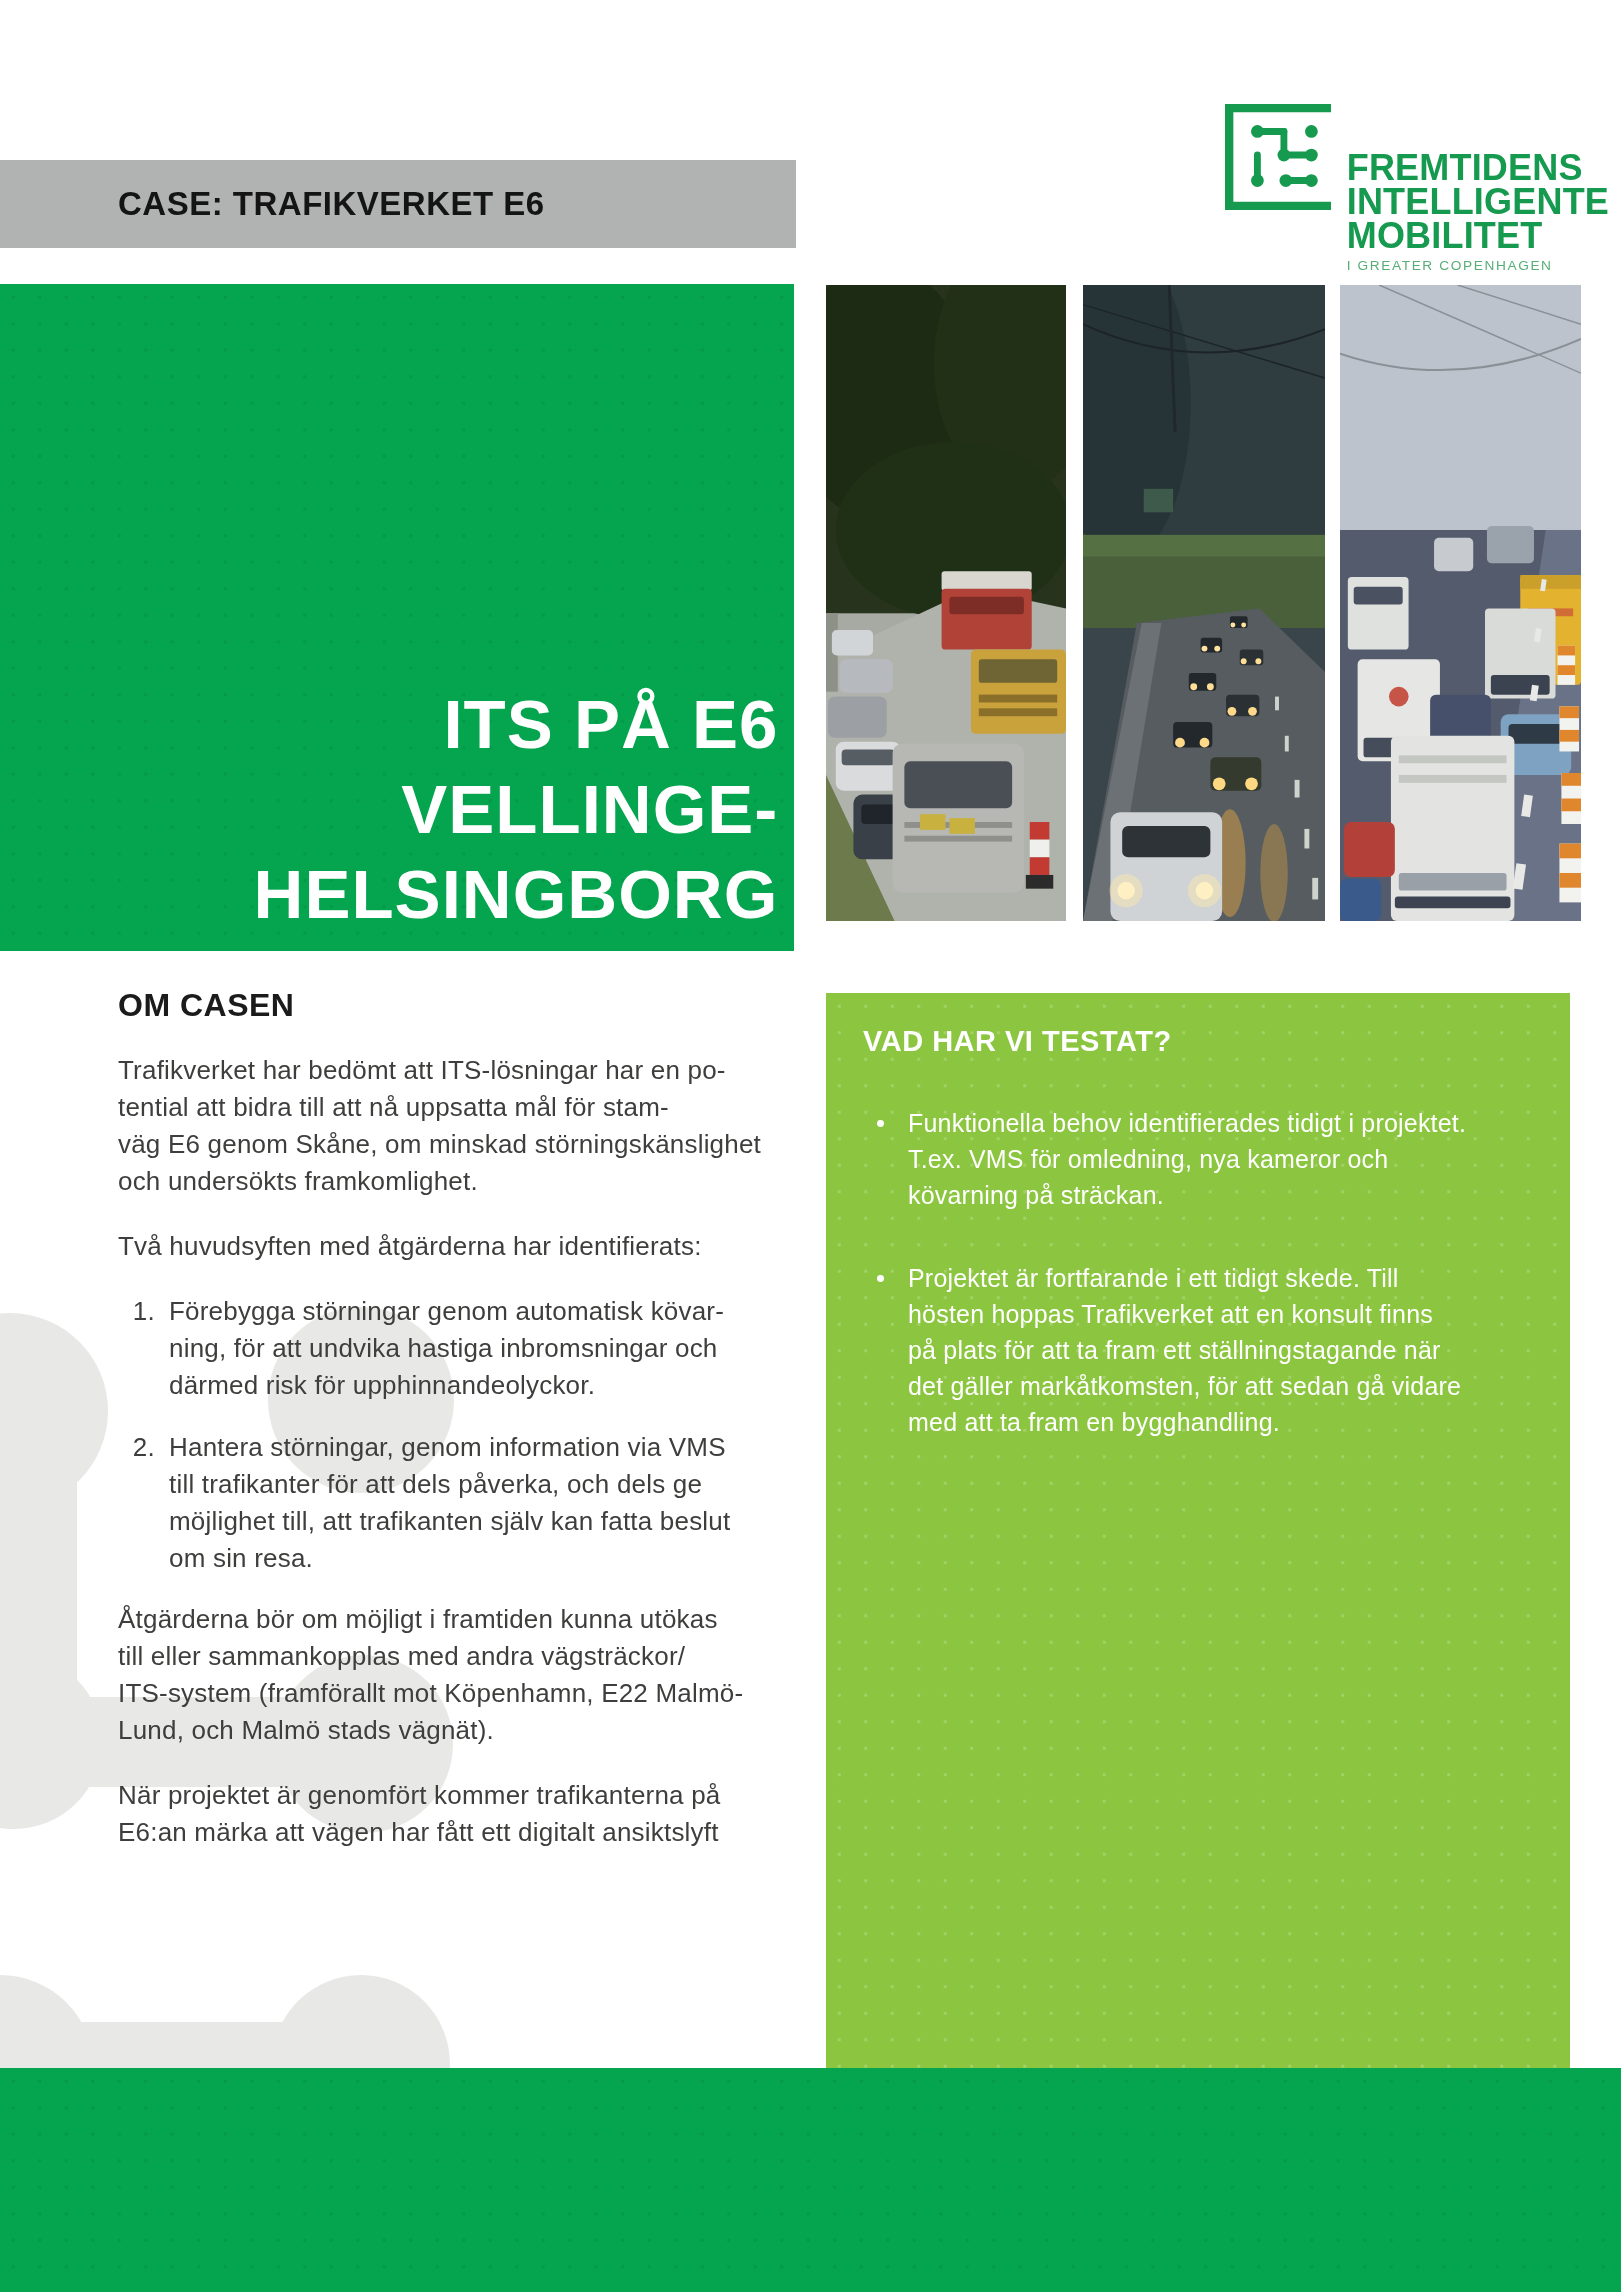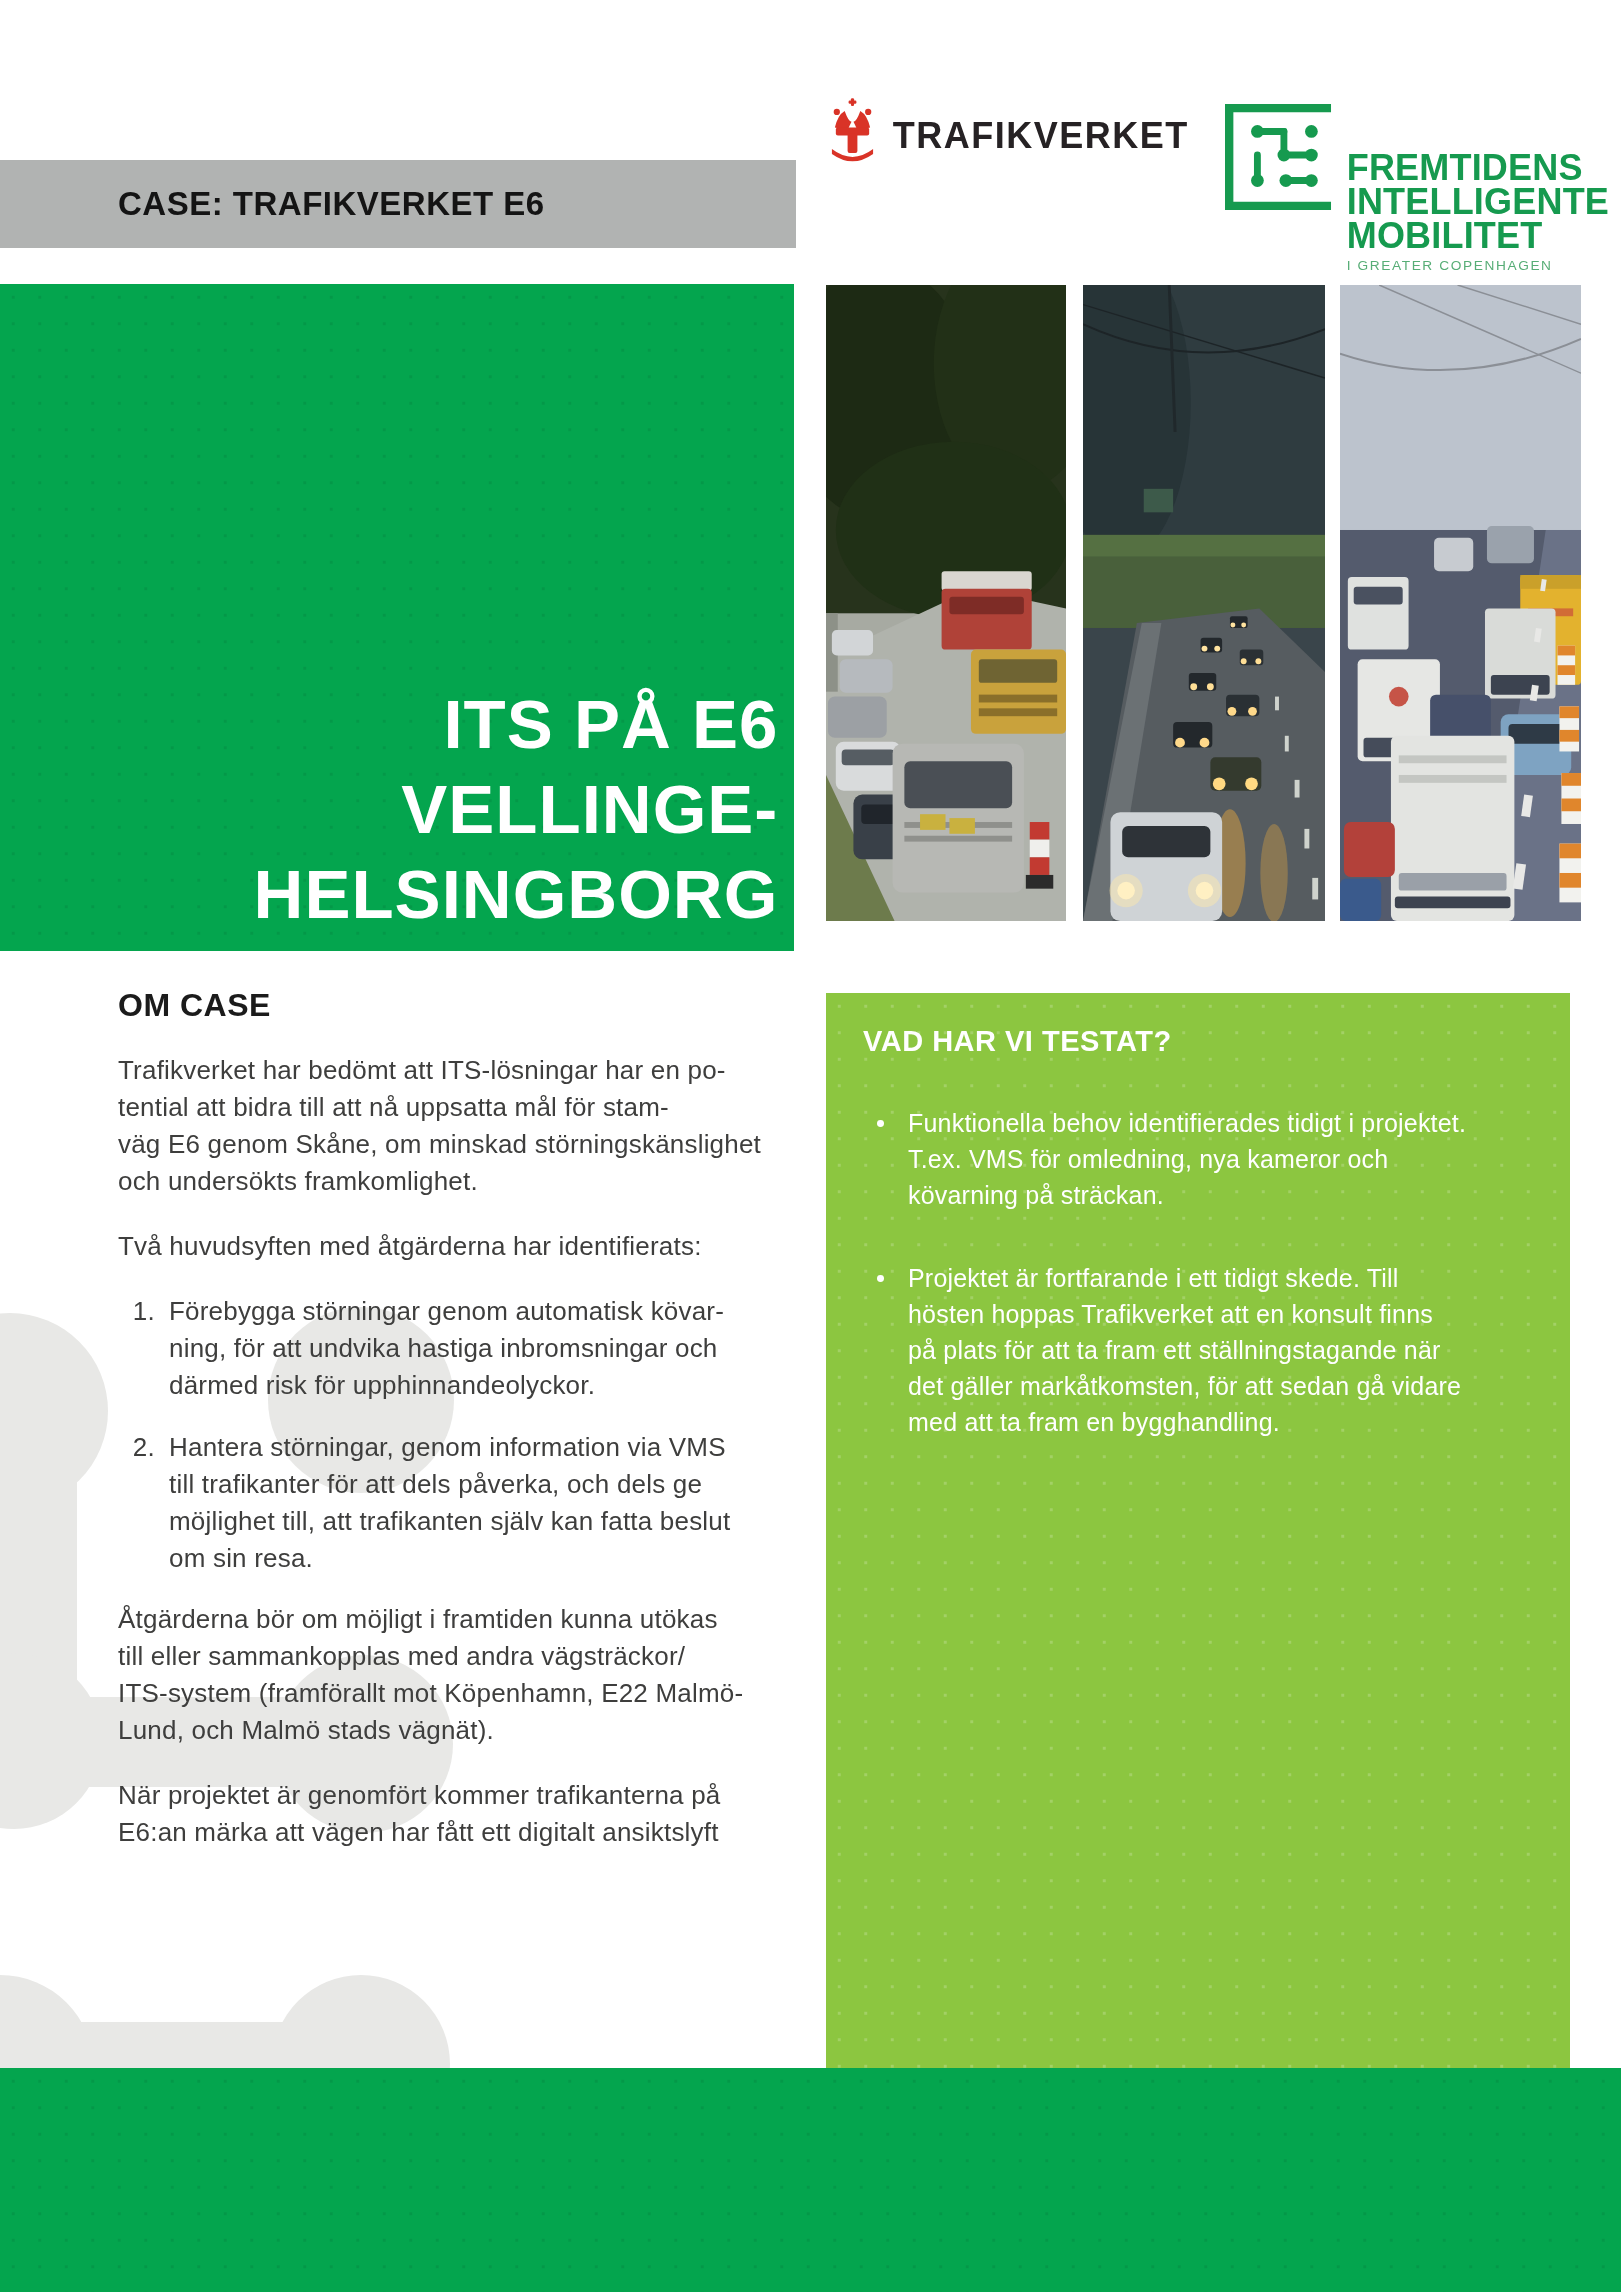--- a/index.html
+++ b/index.html
@@ -124,36 +124,20 @@
   <div class="deco circle" style="left:275px;top:1655px;width:178px;height:178px;"></div>
   <div class="deco circle" style="left:268px;top:1307px;width:186px;height:186px;"></div>
   <div class="deco circle" style="left:-94px;top:1975px;width:188px;height:188px;"></div>
   <div class="deco" style="left:-19.6px;top:2022px;width:392px;height:59px;"></div>
   <div class="deco circle" style="left:272px;top:1975px;width:178px;height:178px;"></div>
 
   <div class="banner">
     <div class="banner-label">CASE: TRAFIKVERKET E6</div>
   </div>
 
-  <div class="tv-logo">
-    <svg class="tv-mark" viewBox="0 0 50 66" aria-hidden="true">
-      <g fill="#d93327">
-        <rect x="23.4" y="0" width="3.2" height="8" rx="1.2"></rect>
-        <rect x="21" y="2.4" width="8" height="3.2" rx="1.2"></rect>
-        <circle cx="9" cy="14" r="3.2"></circle>
-        <circle cx="41" cy="14" r="3.2"></circle>
-        <path d="M7 30 Q10 17 17 13 Q21 24 24 24 Q21 30 20 33 Z"></path>
-        <path d="M43 30 Q40 17 33 13 Q29 24 26 24 Q29 30 30 33 Z"></path>
-        <rect x="8" y="30" width="34" height="8" rx="2"></rect>
-        <rect x="20" y="36" width="10" height="20" rx="2"></rect>
-        <path d="M4 52 Q25 68 46 52 L46 57 Q25 72 4 57 Z"></path>
-      </g>
-    </svg>
-    <div class="tv-word">TRAFIKVERKET</div>
-  </div>
 
   <div class="fim-logo">
     <svg class="fim-mark" viewBox="0 0 110 108" aria-hidden="true">
       <path d="M108 4 L4 4 L4 104 L108 104" fill="none" stroke="#169a4f" stroke-width="9"></path>
       <g stroke="#169a4f" stroke-width="7" stroke-linecap="round">
         <line x1="33" y1="28" x2="60" y2="28"></line>
         <line x1="60" y1="28" x2="60" y2="52"></line>
         <line x1="62" y1="52" x2="88" y2="52"></line>
         <line x1="33" y1="52" x2="33" y2="78"></line>
         <line x1="62" y1="78" x2="88" y2="78"></line>
@@ -339,21 +323,21 @@
         <rect x="206" y="300" width="5" height="12" transform="rotate(8 206 300)"></rect>
         <rect x="200" y="350" width="6" height="14" transform="rotate(8 200 350)"></rect>
         <rect x="196" y="408" width="7" height="16" transform="rotate(8 196 408)"></rect>
         <rect x="188" y="520" width="9" height="22" transform="rotate(8 188 520)"></rect>
         <rect x="180" y="590" width="10" height="26" transform="rotate(8 180 590)"></rect>
       </g>
     </svg>
   </div>
 
   <div class="about">
-    <h2>OM CASE</h2>
+    <h2>OM CASEN</h2>
     <p class="pre">Trafikverket har bedömt att ITS-lösningar har en po-
 tential att bidra till att nå uppsatta mål för stam-
 väg E6 genom Skåne, om minskad störningskänslighet
 och undersökts framkomlighet.</p>
     <p>Två huvudsyften med åtgärderna har identifierats:</p>
     <div class="olist">
       <div class="olist-item">
         <span class="olist-num">1.</span>
         <span class="pre">Förebygga störningar genom automatisk kövar-
 ning, för att undvika hastiga inbromsningar och

